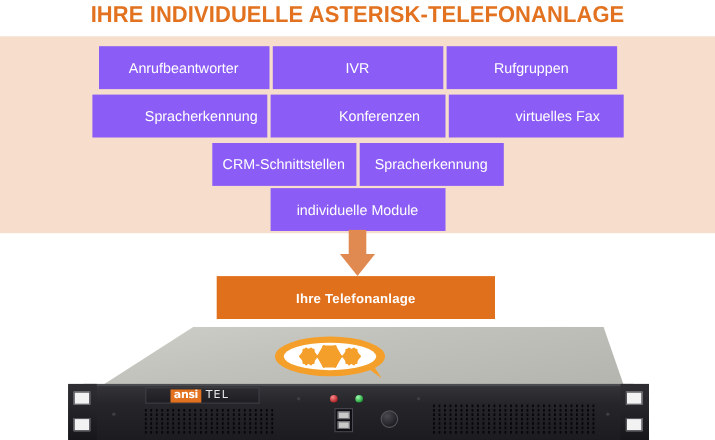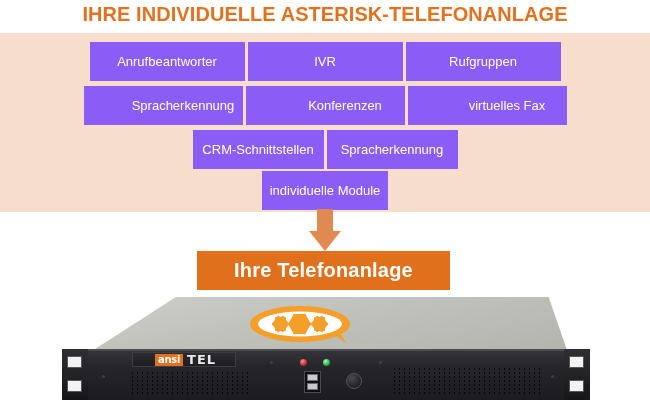--- a/index.html
+++ b/index.html
@@ -70,21 +70,21 @@
     align-items: center;
     justify-content: center;
     box-sizing: border-box;
     padding: 0 6px;
     white-space: nowrap;
     line-height: 1;
   }
   .row-1 .chip { width: 155px; }
   .row-2 .chip { width: 159px; padding-left: 46px; }
   .row-3 .chip { width: 131px; }
-  .row-4 .chip { width: 126px; }
+  .row-4 .chip { width: 159px; }
 
   
   .arrow {
     position: absolute;
     left: 309px;
     top: 209px;
     width: 32px;
     height: 42px;
   }
   .arrow-shaft {
@@ -111,21 +111,21 @@
     position: absolute;
     left: 197px;
     top: 251px;
     width: 253px;
     height: 39px;
     background: #e1701c;
     color: #ffffff;
     display: flex;
     align-items: center;
     justify-content: center;
-    font-size: 20px;
+    font-size: 12px;
     font-weight: bold;
     letter-spacing: 0.2px;
   }
 
   
   .server {
     position: absolute;
     left: 62px;
     top: 297px;
     width: 528px;
@@ -222,22 +222,22 @@
     font-size: 10px;
     font-weight: bold;
     letter-spacing: -0.3px;
     padding: 1px 3px 1px 3px;
     margin-left: 22px;
     line-height: 1;
     font-family: "DejaVu Sans", sans-serif;
   }
   .brand-b {
     color: #e9e9e9;
-    font-size: 13px;
-    font-weight: bold;
+    font-size: 10px;
+    font-weight: normal;
     letter-spacing: 1px;
     margin-left: 4px;
     line-height: 1;
     font-family: "DejaVu Sans", sans-serif;
   }
 
   
   .vent {
     position: absolute;
     background-image:

